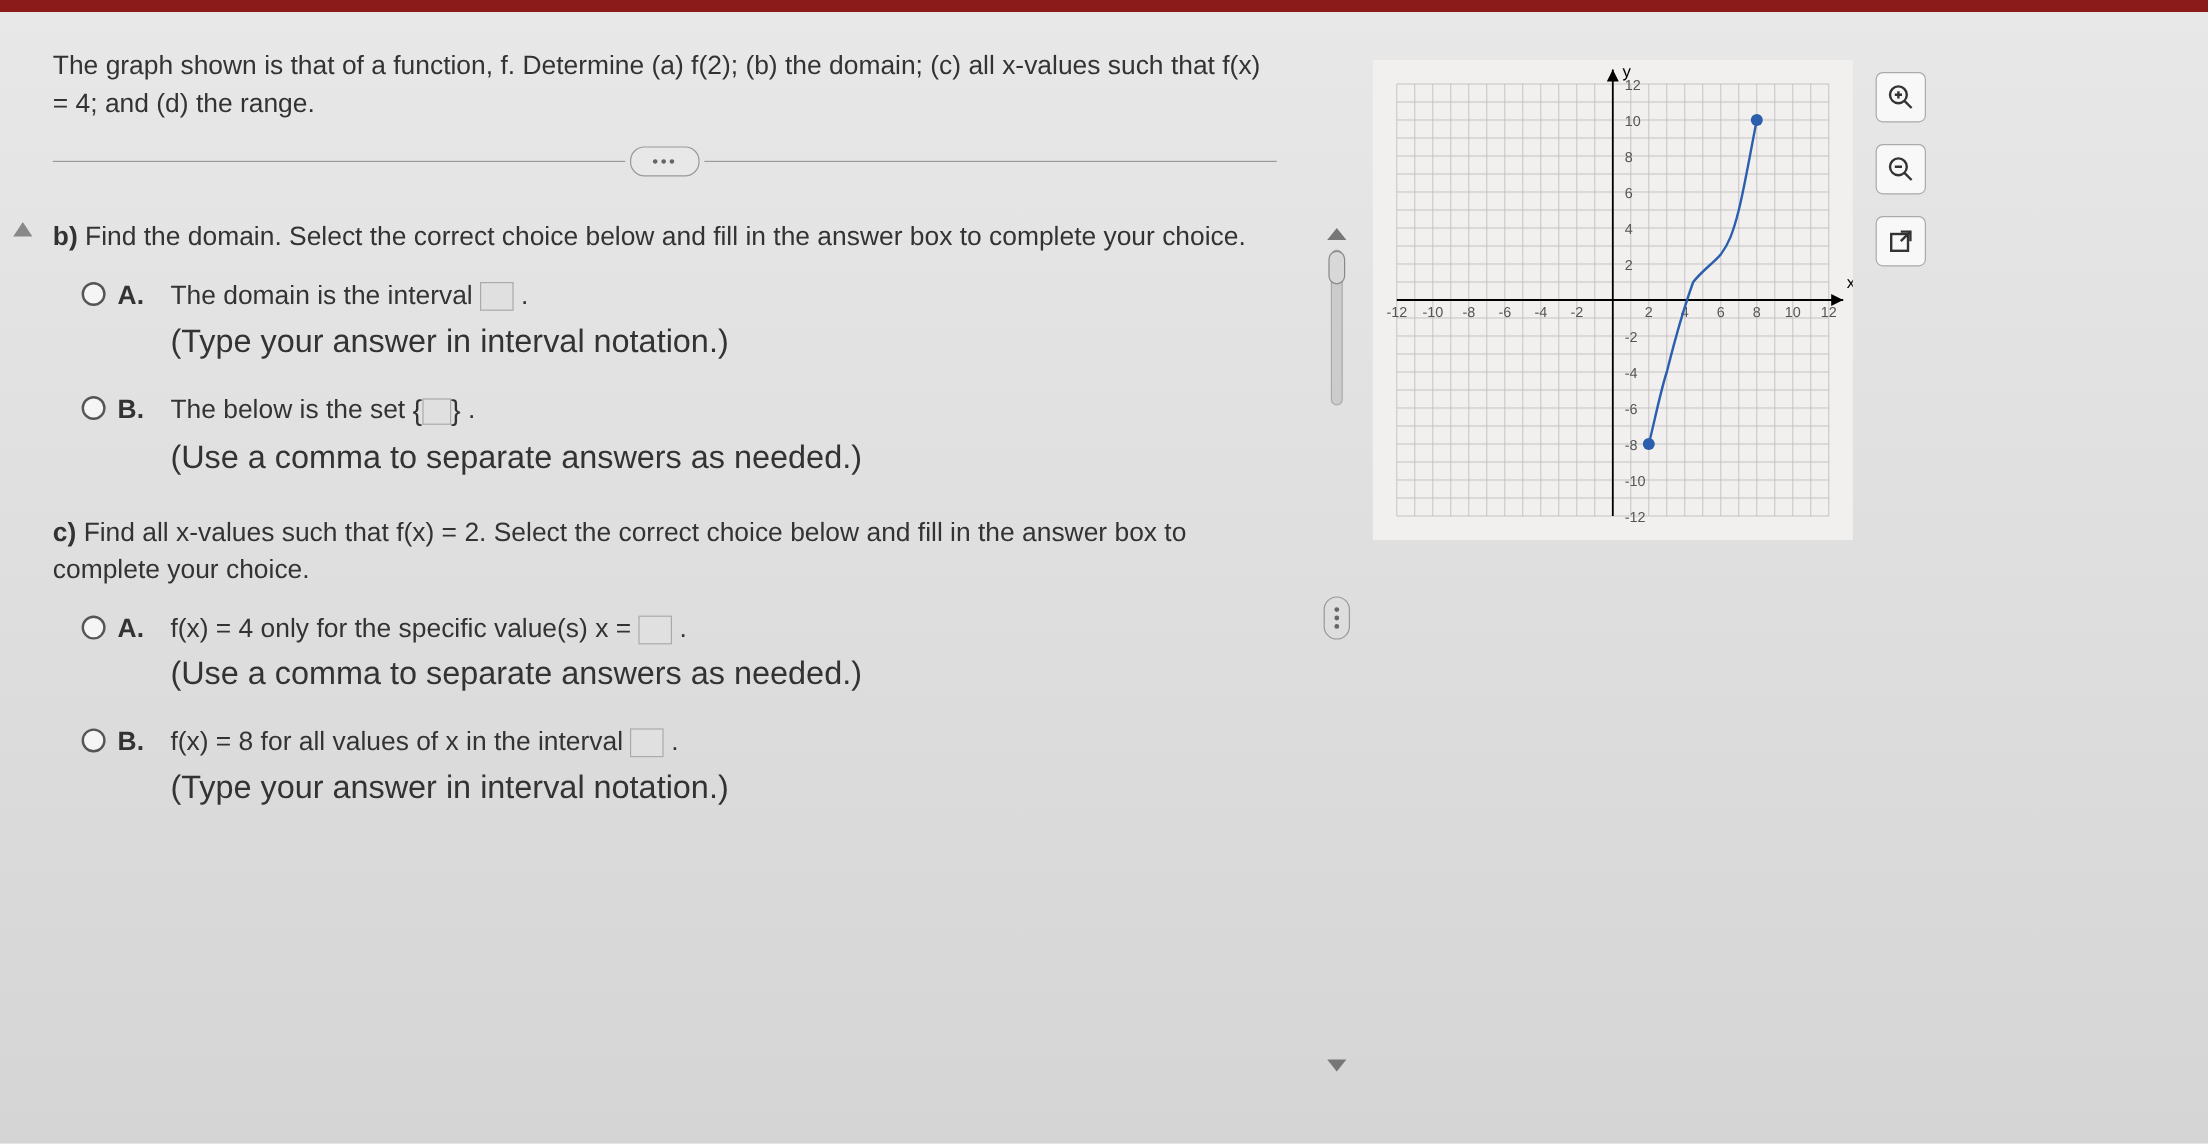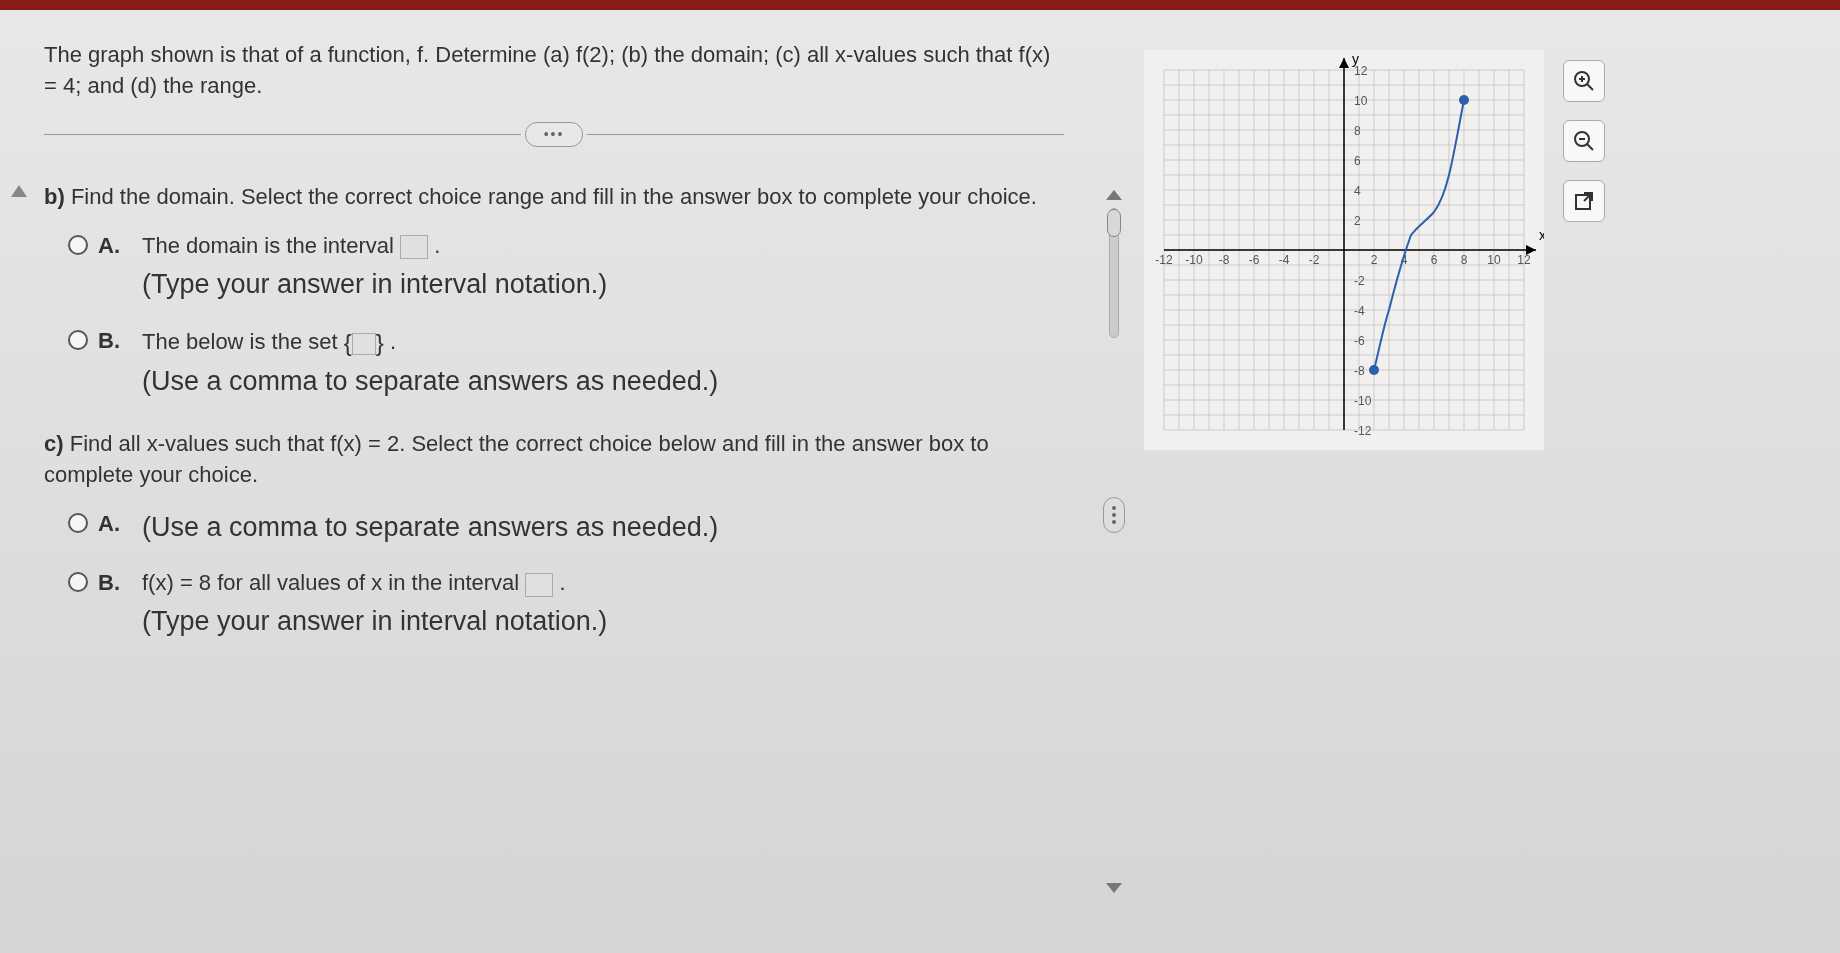--- a/index.html
+++ b/index.html
@@ -209,21 +209,21 @@
 
     <div class="ellipsis-divider">
       <div class="line"></div>
       <div class="ellipsis-pill">•••</div>
       <div class="line"></div>
     </div>
 
 
     <div class="part">
       <b>b)</b>
-      <span>Find the domain. Select the correct choice range and fill in the answer box to complete your choice.</span>
+      <span>Find the domain. Select the correct choice below and fill in the answer box to complete your choice.</span>
 
       <div class="choice-wrap">
         <div class="choice">
           <div class="radio"></div>
           <div class="choice-label">A.</div>
           <div class="choice-body">
             <div class="choice-line">
               <span>The domain is the interval </span>
               <span class="input-box-small"></span> .
             </div>
@@ -247,20 +247,24 @@
 
     <div class="part">
       <b>c)</b>
       <span>Find all x-values such that f(x) = 2. Select the correct choice below and fill in the answer box to complete your choice.</span>
 
       <div class="choice-wrap">
         <div class="choice">
           <div class="radio"></div>
           <div class="choice-label">A.</div>
           <div class="choice-body">
+            <div class="choice-line">
+              <span>f(x) = 4 only for the specific value(s) x = </span>
+              <span class="input-box-small"></span> .
+            </div>
             <div class="hint">(Use a comma to separate answers as needed.)</div>
           </div>
         </div>
 
         <div class="choice">
           <div class="radio"></div>
           <div class="choice-label">B.</div>
           <div class="choice-body">
             <div class="choice-line">
               <span>f(x) = 8 for all values of x in the interval </span>

